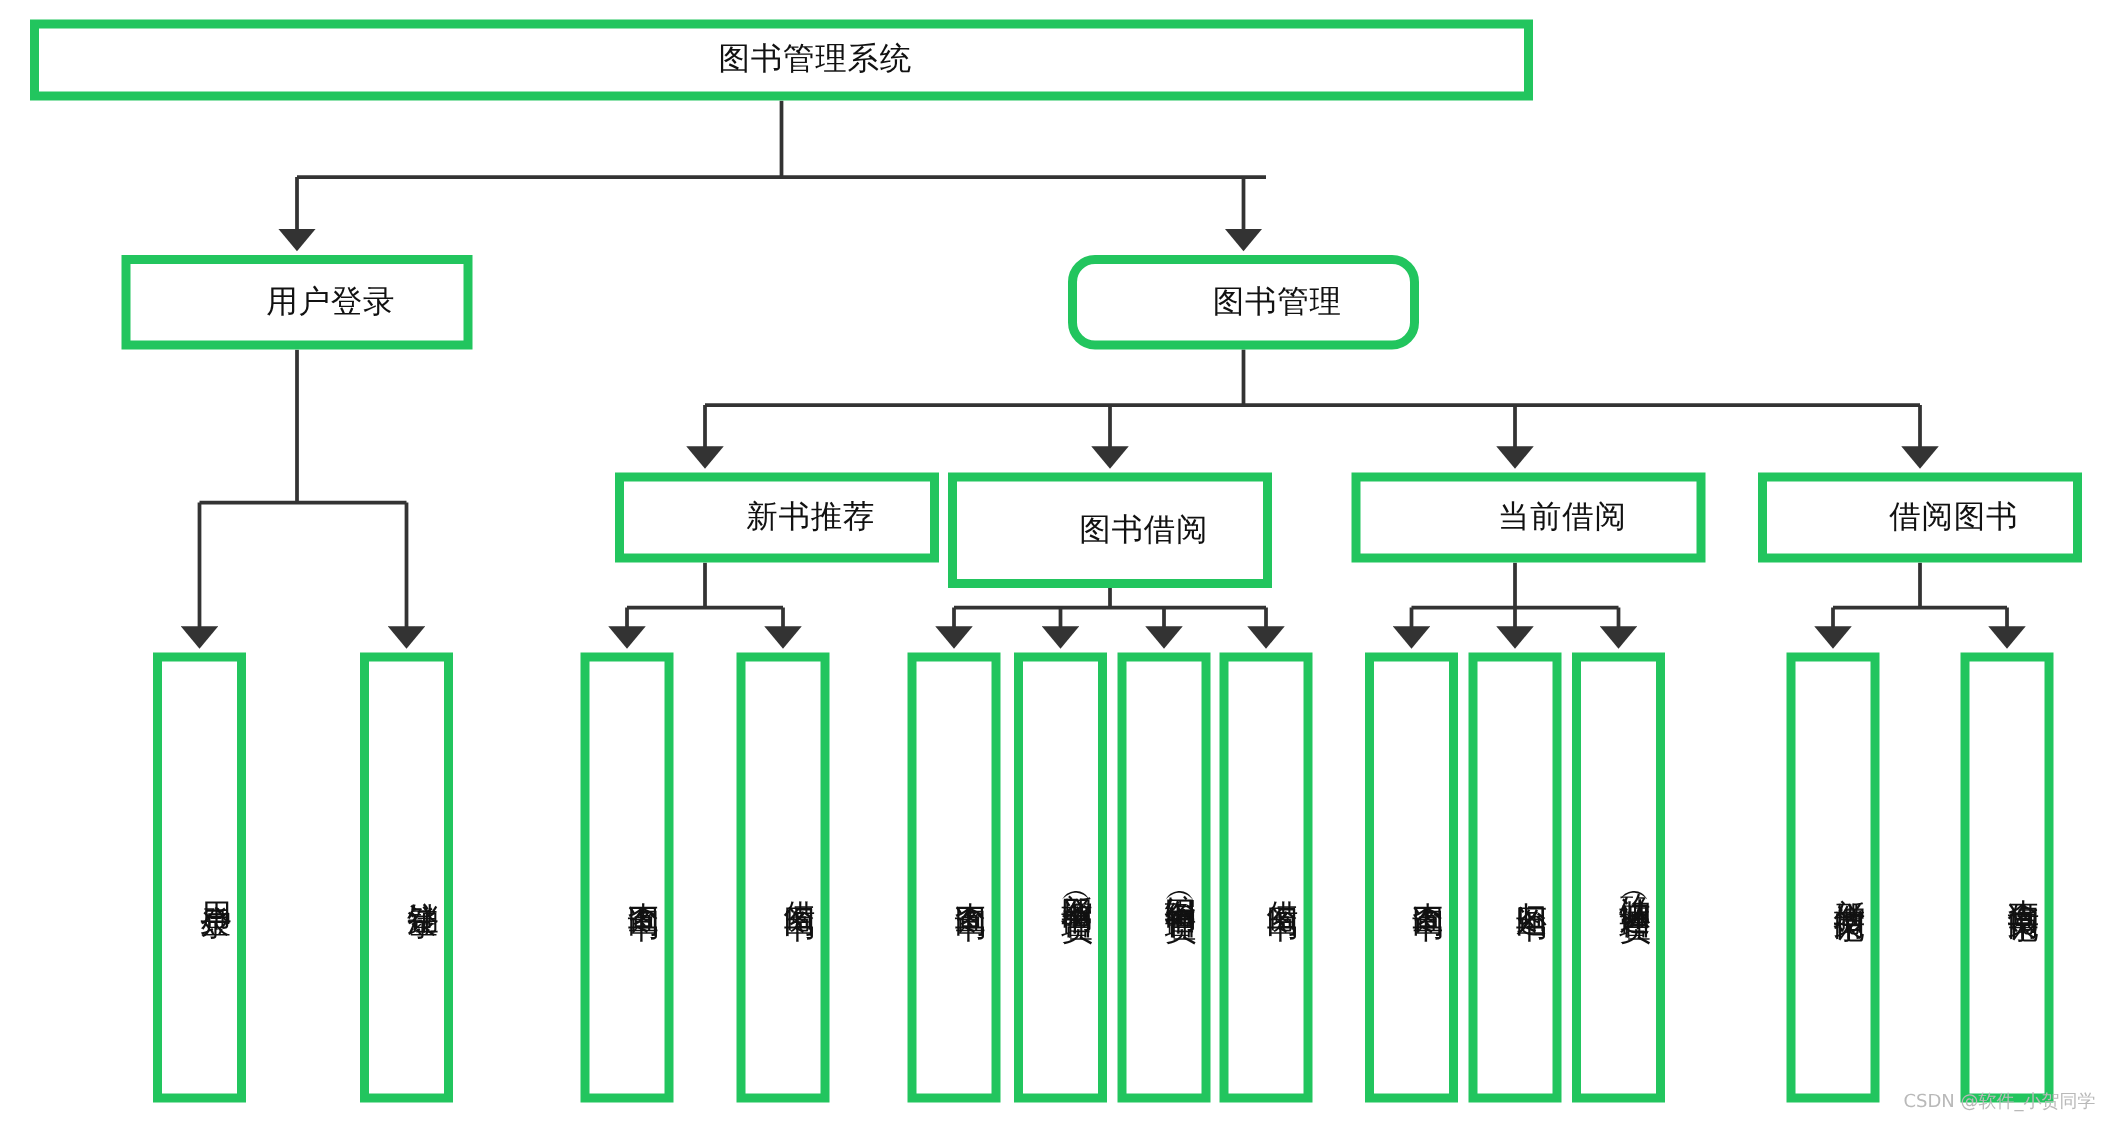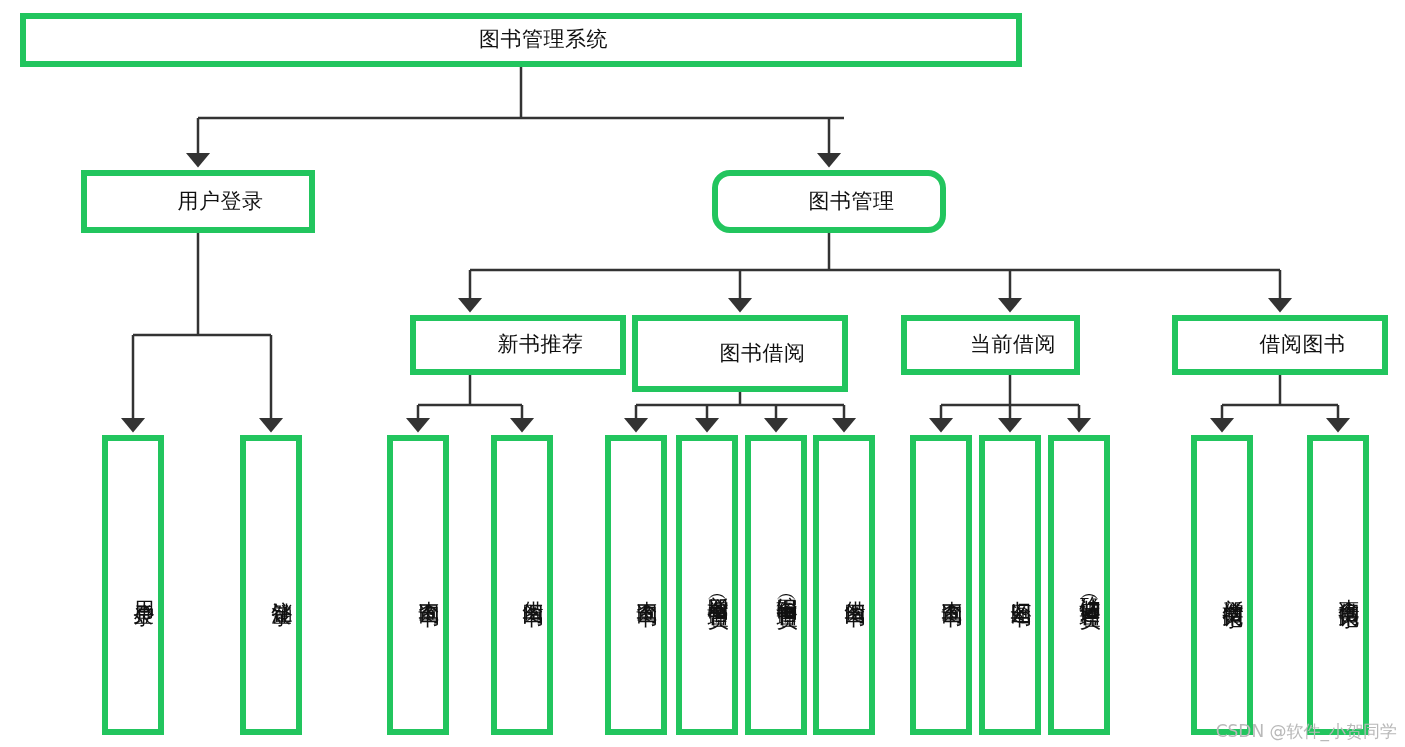--- a/index.html
+++ b/index.html
@@ -52,21 +52,21 @@
   .node.vert .vlabel {
     writing-mode: vertical-rl;
     text-orientation: upright;
     display: block;
     letter-spacing: 2px;
   }
   .watermark {
     position: absolute;
     right: 8px;
     bottom: 4px;
-    font-size: 17px;
+    font-size: 12px;
     color: #b9b9b9;
     white-space: nowrap;
     font-family: "DejaVu Sans", "Liberation Sans", sans-serif;
   }
 </style>
 </head>
 <body>
 
 <div id="canvas">
 
@@ -130,21 +130,21 @@
   <div class="node horiz" style="left:712px; top:170px; width:234px; height:63px;border-radius:18px;">
     <span>图书管理</span>
   </div>
 
   <div class="node horiz" style="left:362px; top:315px; width:216px; height:60px;margin-left:48px;">
     <span>新书推荐</span>
   </div>
   <div class="node horiz" style="left:632px; top:315px; width:216px; height:77px;">
     <span>图书借阅</span>
   </div>
-  <div class="node horiz" style="left:901px; top:315px; width:179px; height:60px;justify-content:center;">
+  <div class="node horiz" style="left:901px; top:315px; width:236px; height:60px;justify-content:center;">
     <span>当前借阅</span>
   </div>
   <div class="node horiz" style="left:1172px; top:315px; width:216px; height:60px;">
     <span>借阅图书</span>
   </div>
 
   <div class="node vert" style="left:102px; top:435px; width:62px; height:300px;">
     <span class="vlabel">用户登录</span>
   </div>
   <div class="node vert" style="left:240px; top:435px; width:62px; height:300px;">

